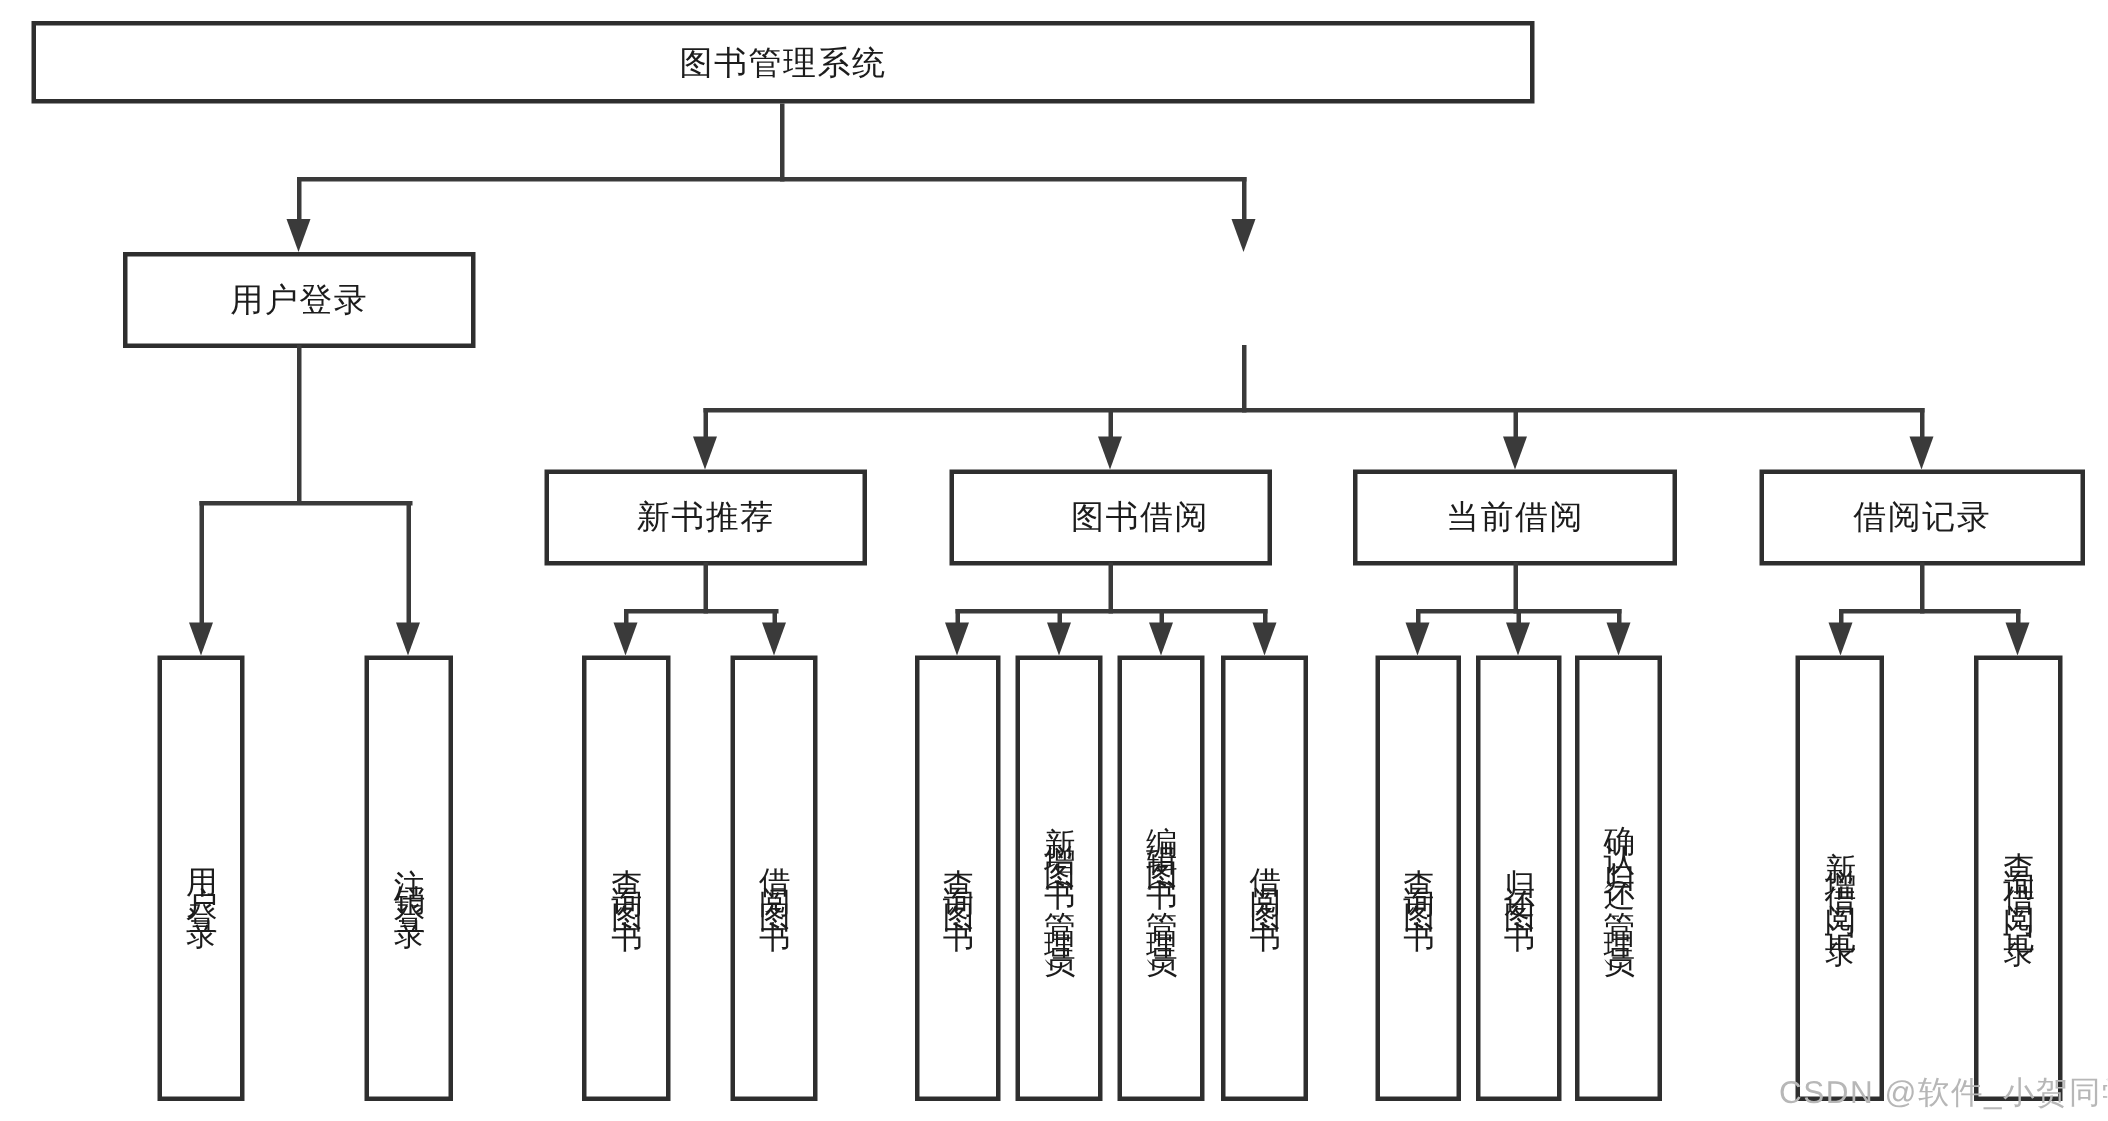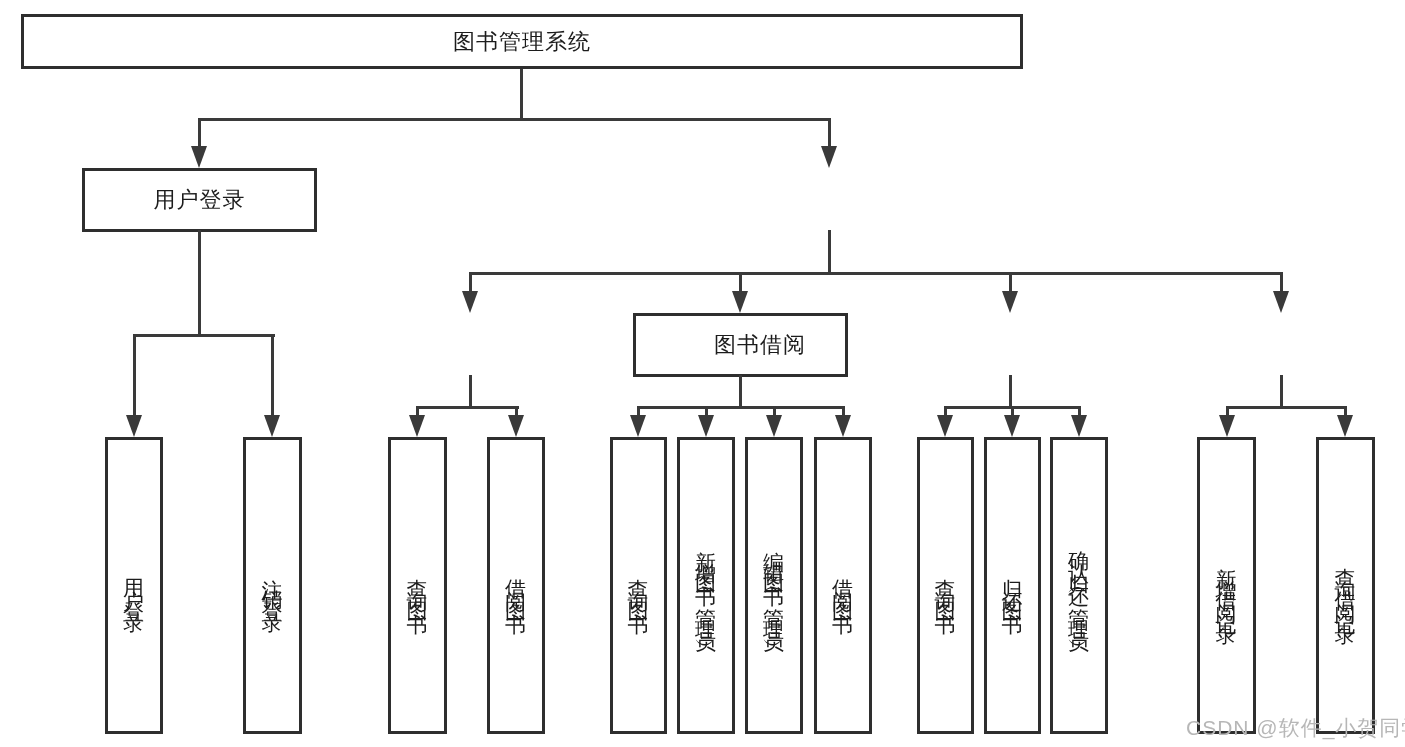--- a/index.html
+++ b/index.html
@@ -63,22 +63,31 @@
   <div class="hline" style="left:469px;top:272px;width:814px;"></div>
   <div class="vline" style="left:469px;top:272px;height:25px;"></div>
   <div class="arrow" style="left:462px;top:291px;"></div>
   <div class="vline" style="left:739px;top:272px;height:25px;"></div>
   <div class="arrow" style="left:732px;top:291px;"></div>
   <div class="vline" style="left:1009px;top:272px;height:25px;"></div>
   <div class="arrow" style="left:1002px;top:291px;"></div>
   <div class="vline" style="left:1280px;top:272px;height:25px;"></div>
   <div class="arrow" style="left:1273px;top:291px;"></div>
 
+  <div class="box" style="left:363px;top:313px;width:215px;height:64px;">
+    <span>新书推荐</span>
+  </div>
   <div class="box" style="left:633px;top:313px;width:215px;height:64px;padding-left:39px;">
     <span>图书借阅</span>
+  </div>
+  <div class="box" style="left:902px;top:313px;width:216px;height:64px;">
+    <span>当前借阅</span>
+  </div>
+  <div class="box" style="left:1173px;top:313px;width:217px;height:64px;">
+    <span>借阅记录</span>
   </div>
 
   <div class="vline" style="left:469px;top:375px;height:34px;"></div>
   <div class="vline" style="left:739px;top:375px;height:34px;"></div>
   <div class="vline" style="left:1009px;top:375px;height:34px;"></div>
   <div class="vline" style="left:1280px;top:375px;height:34px;"></div>
 
   <div class="hline" style="left:416px;top:406px;width:103px;"></div>
   <div class="vline" style="left:416px;top:406px;height:18px;"></div>
   <div class="arrow" style="left:409px;top:415px;"></div>

